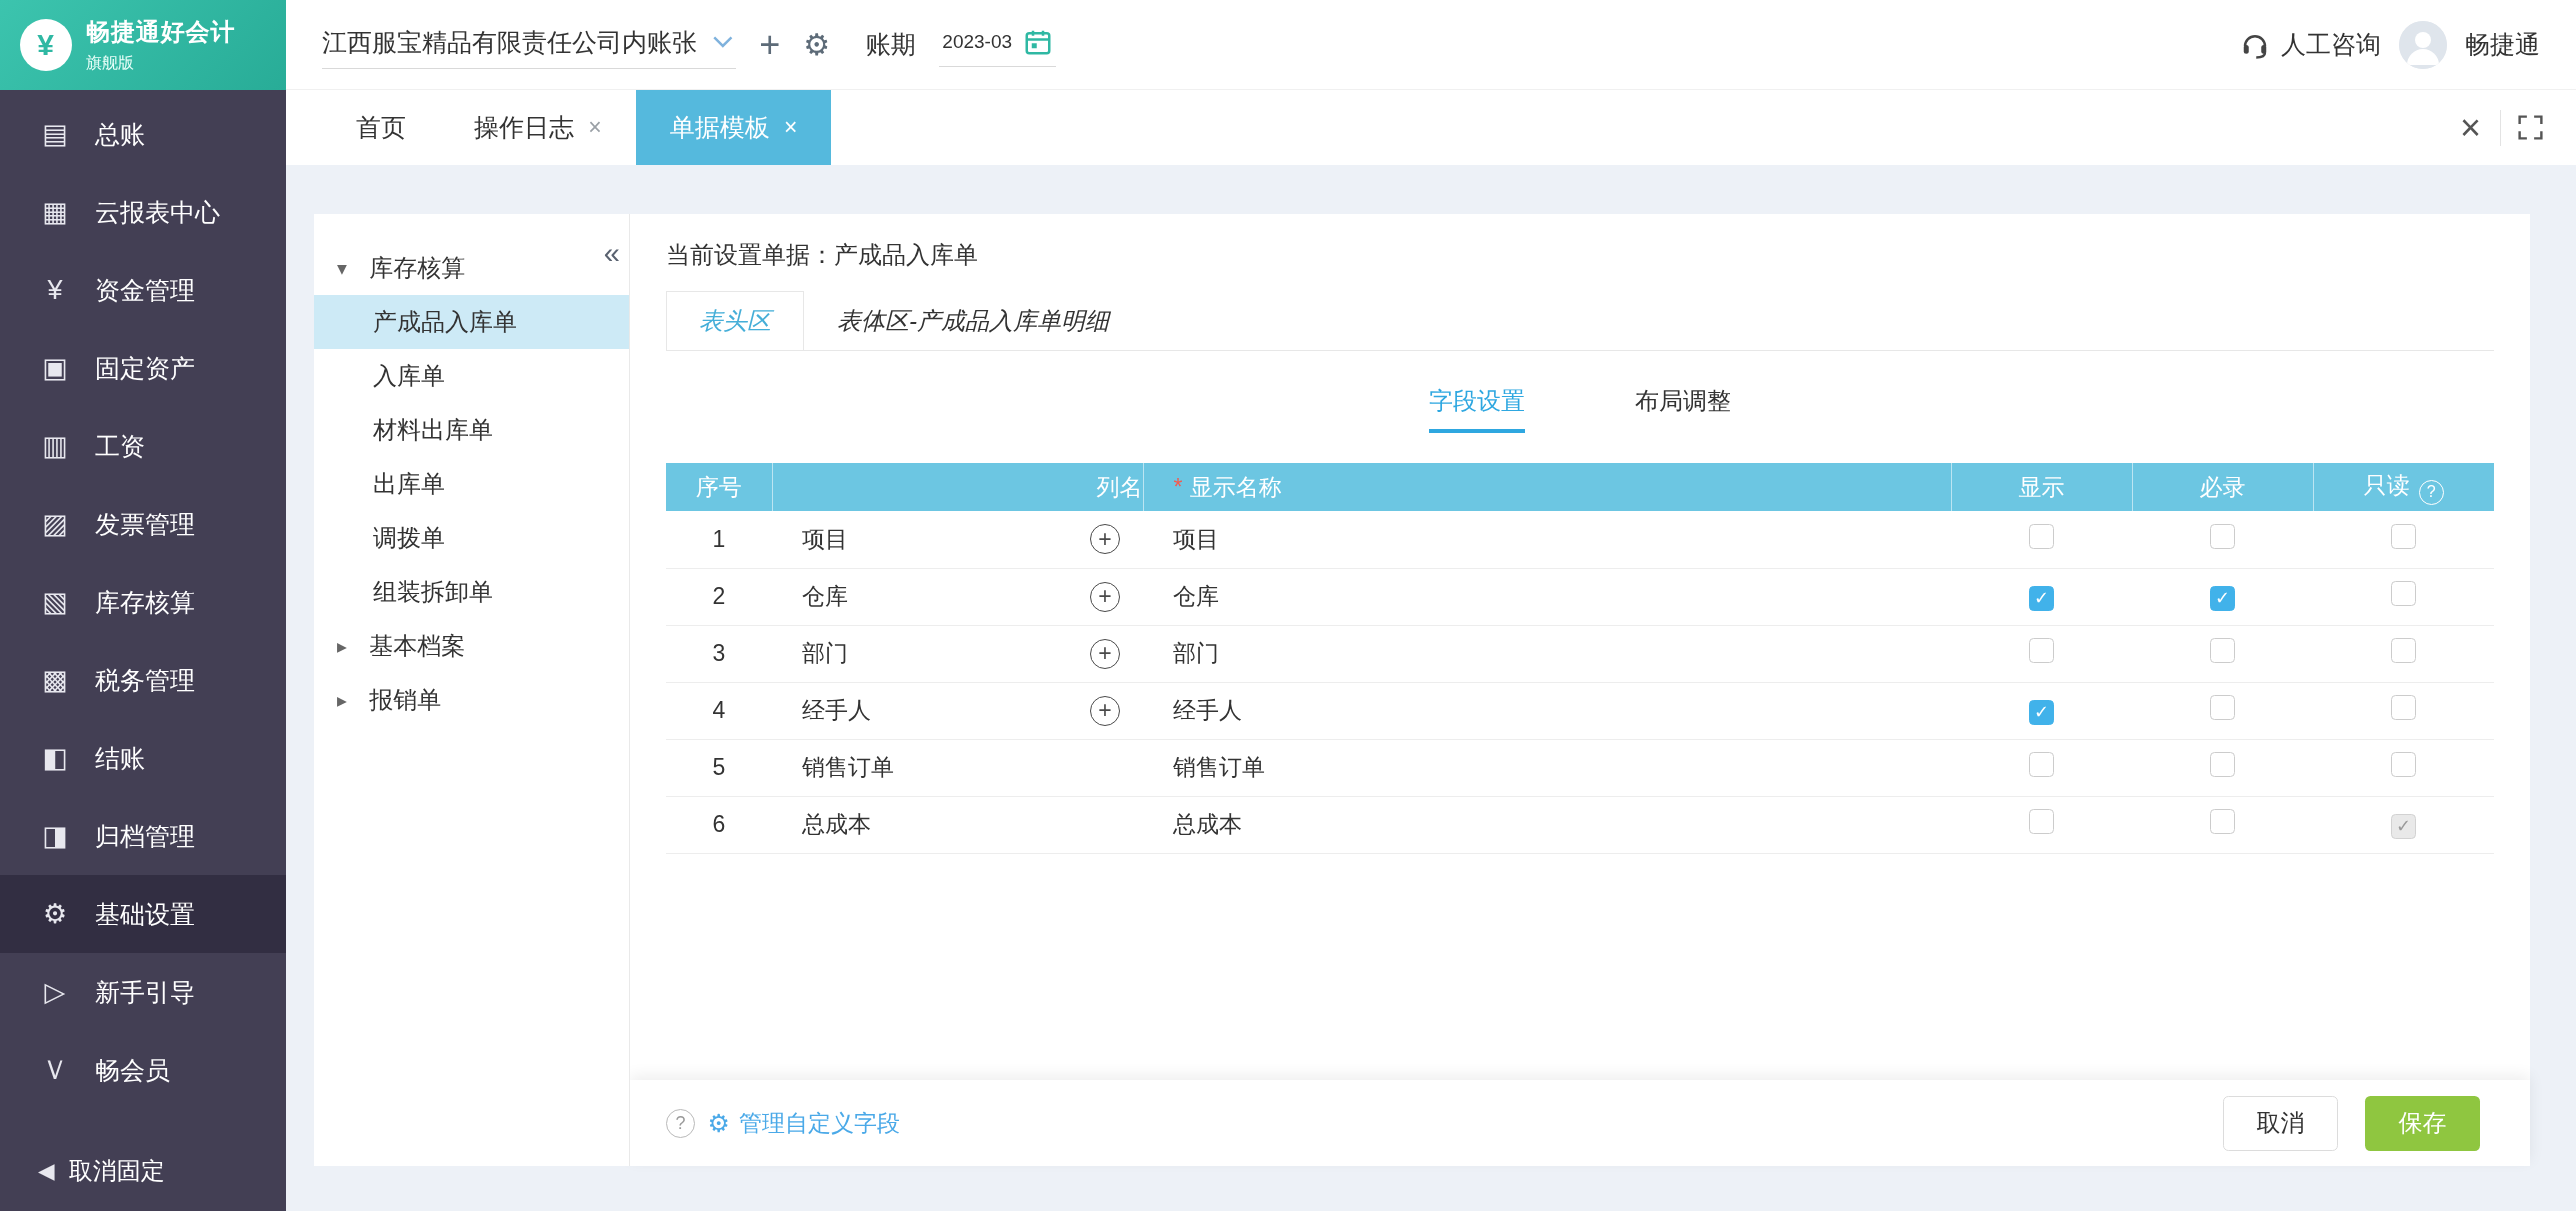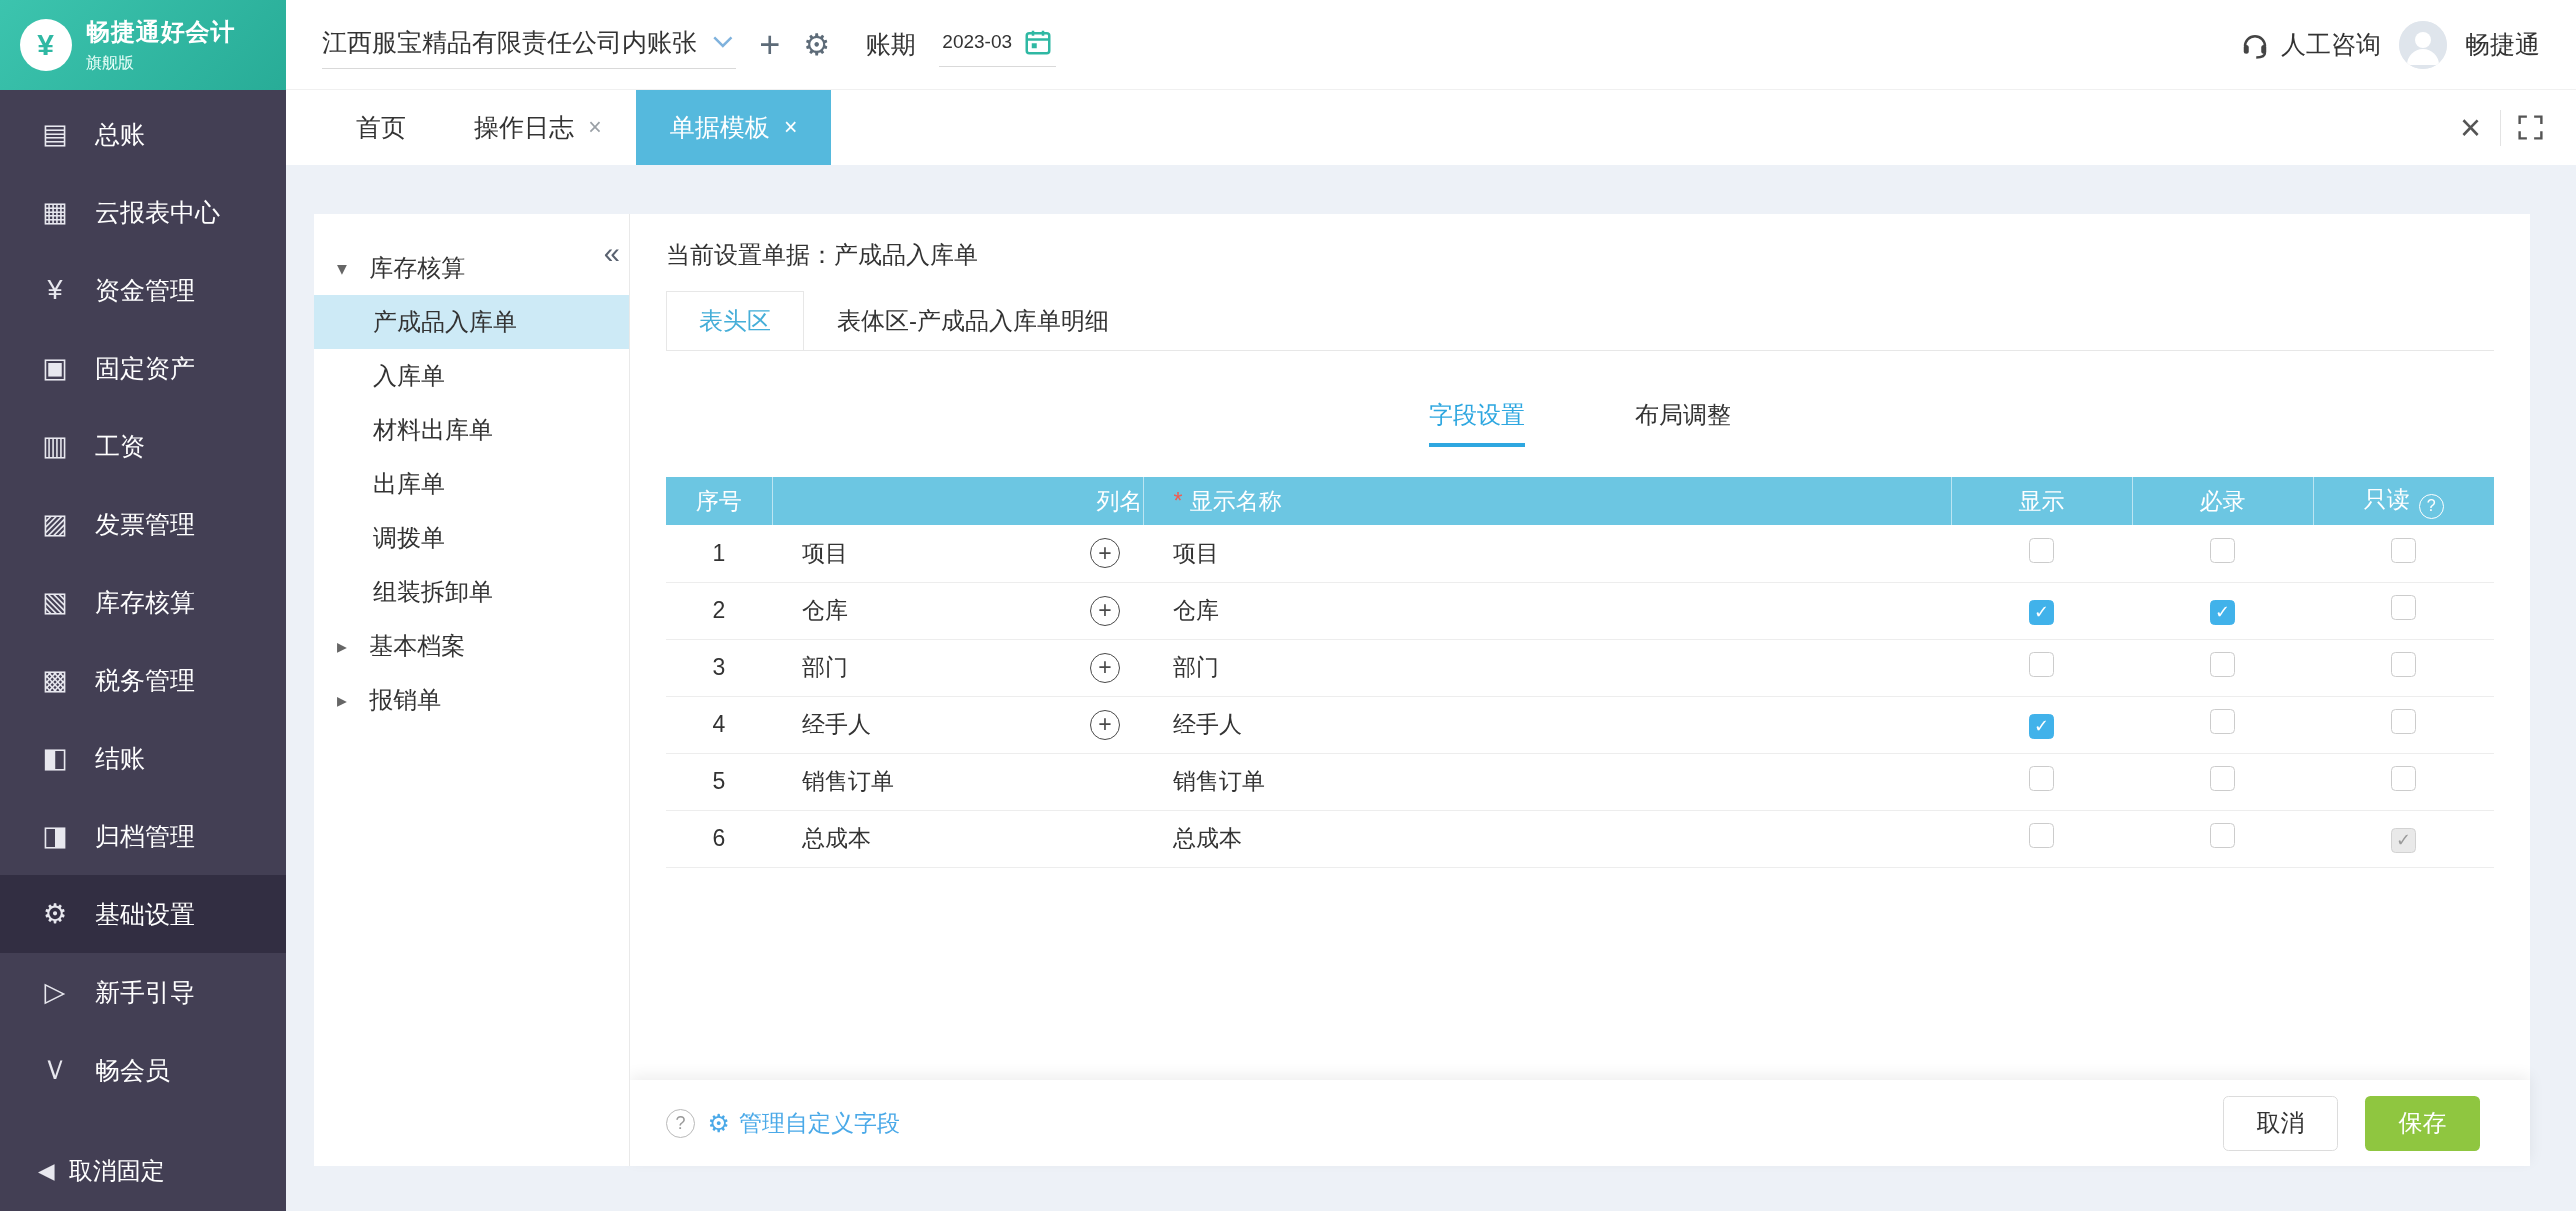--- a/index.html
+++ b/index.html
@@ -52,25 +52,25 @@
   .workspace { flex:1; background:#edf1f7; display:flex; padding:49px 46px 46px 28px; min-height:0; }
   .tree-panel { width:316px; background:#fff; border-right:0.9px solid #e9e9e9; position:relative; flex-shrink:0; padding-top:27px; }
   .collapse-btn { position:absolute; top:23px; right:9px; font-size:29px; color:#5a6270; cursor:pointer; }
   .tree-group { height:54px; display:flex; align-items:center; gap:12.5px; padding-left:23px; font-size:24px; color:#333; cursor:pointer; }
   .tree-caret { font-size:19.7px; color:#666; width:19.7px; }
   .tree-item { height:54px; display:flex; align-items:center; padding-left:59px; font-size:24px; color:#333; cursor:pointer; }
   .tree-item.selected { background:#cdeaf6; }
 
   .content-panel { flex:1; background:#fff; display:flex; flex-direction:column; padding:25px 36px 0 36px; min-width:0; }
   .doc-title { font-size:24px; color:#333; margin-bottom:19.7px; }
-  .region-tabs { display:flex; border-bottom:0.9px solid #e7e7e7; }
+  .region-tabs { display:flex; border-bottom:0.9px solid #e7e7e7;font-style:italic; }
   .region-tab { padding:0 32px; height:59px; line-height:57px; font-size:24px; color:#333; cursor:pointer;
     border:0.9px solid transparent; border-bottom:none; }
   .region-tab.active { color:#45aed8; background:#fff; border-color:#e7e7e7; margin-bottom:-0.9px; }
-  .setting-tabs { display:flex; justify-content:center; gap:110px; margin-top:48px;text-align:right; }
+  .setting-tabs { display:flex; justify-content:center; gap:110px; margin-top:34px;text-align:right; }
   .setting-tab { font-size:24px; color:#333; padding-bottom:12.5px; cursor:pointer; border-bottom:4.5px solid transparent; }
   .setting-tab.active { color:#2ea7e0; border-bottom-color:#2ea7e0; }
 
   
   table.fields { width:100%; border-collapse:collapse; margin-top:30px; }
   .fields th { background:#6cc6e2; color:#fff; height:48px; font-size:23px; font-weight:normal;
     border-right:0.9px solid rgba(255,255,255,.55); }
   .fields th:last-child { border-right:none; }
   .th-no { width:106px; text-align:center; }
   .th-col { width:371px; text-align:right; padding-left:28px;margin-top:36px; }

